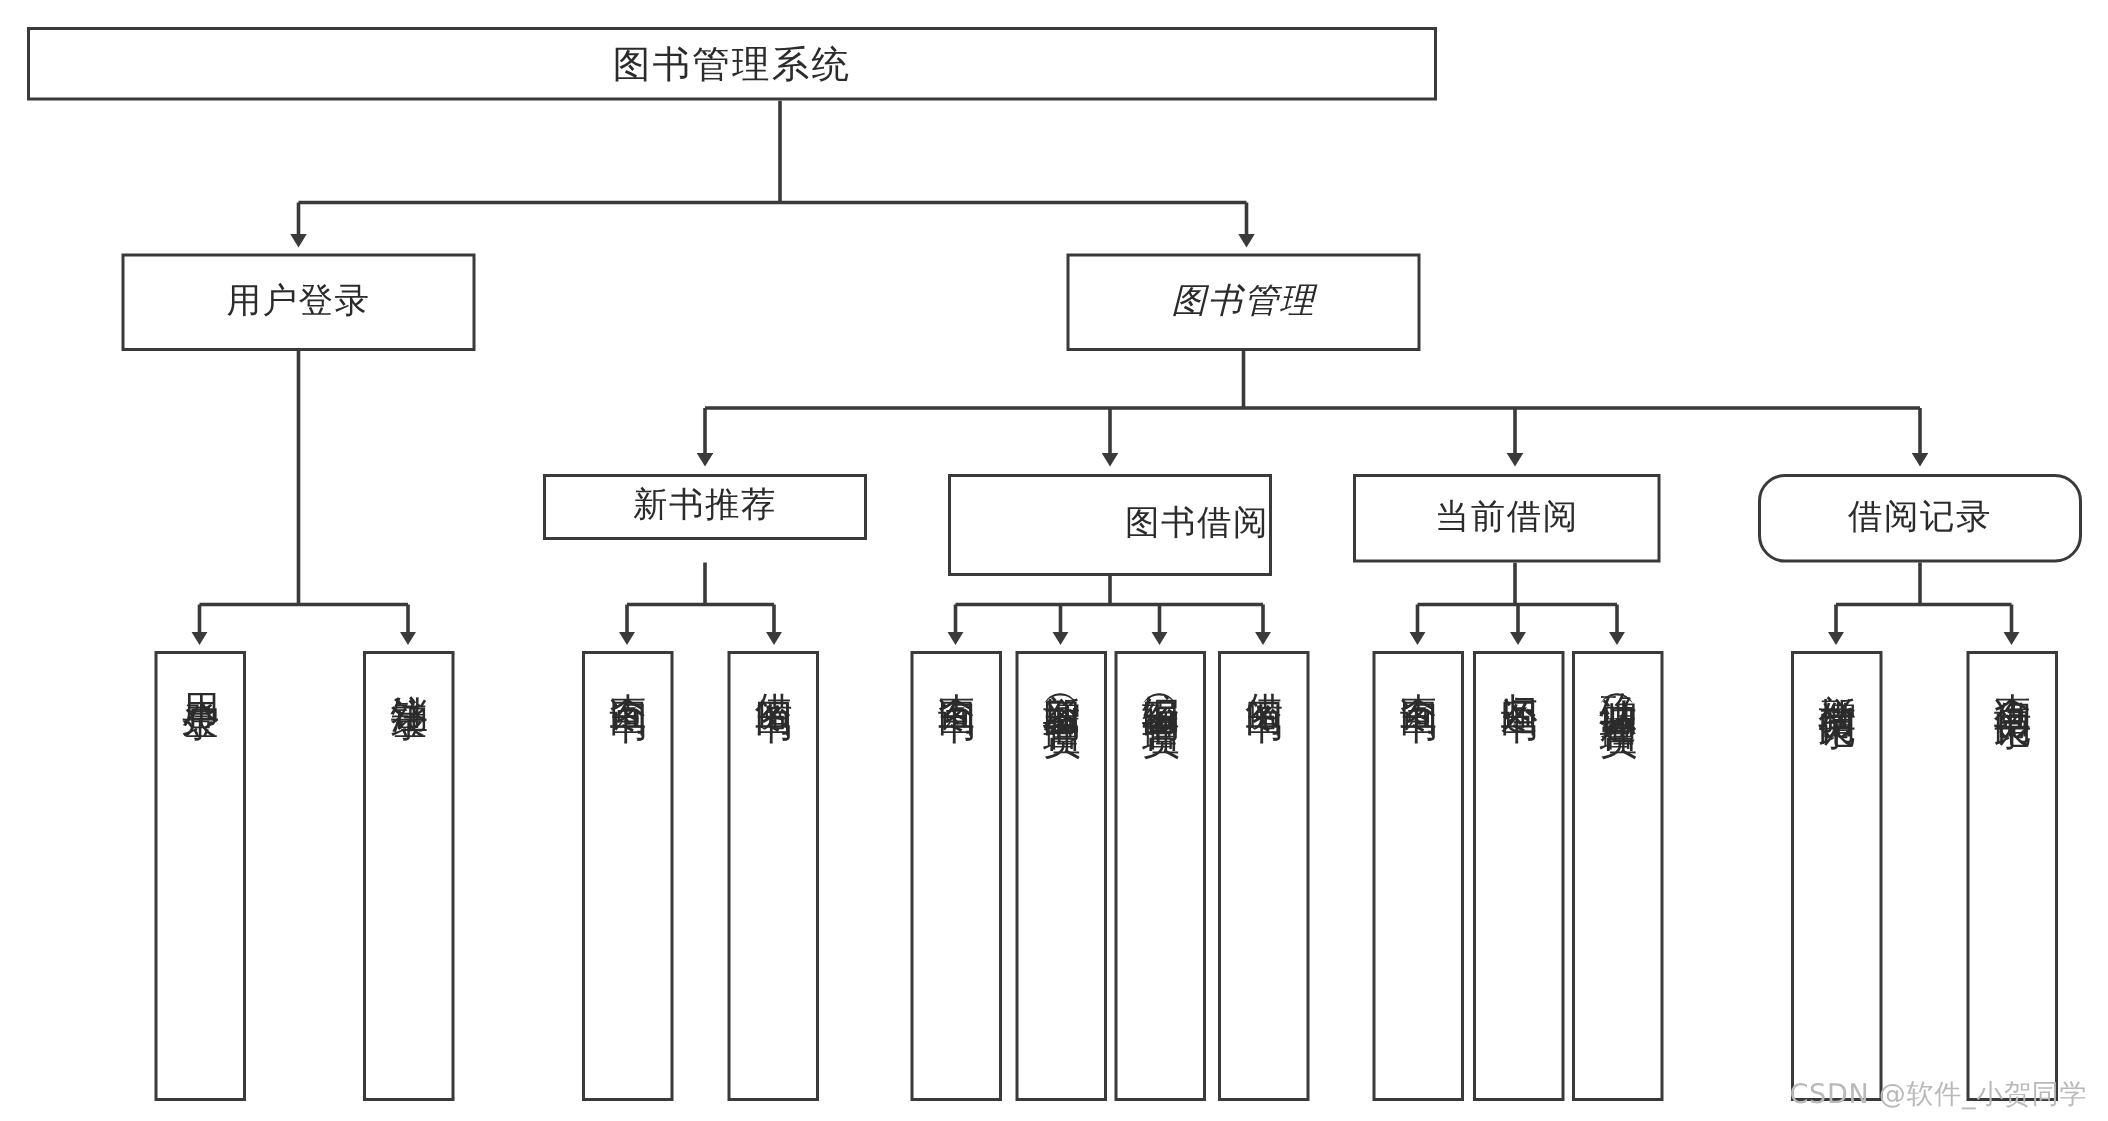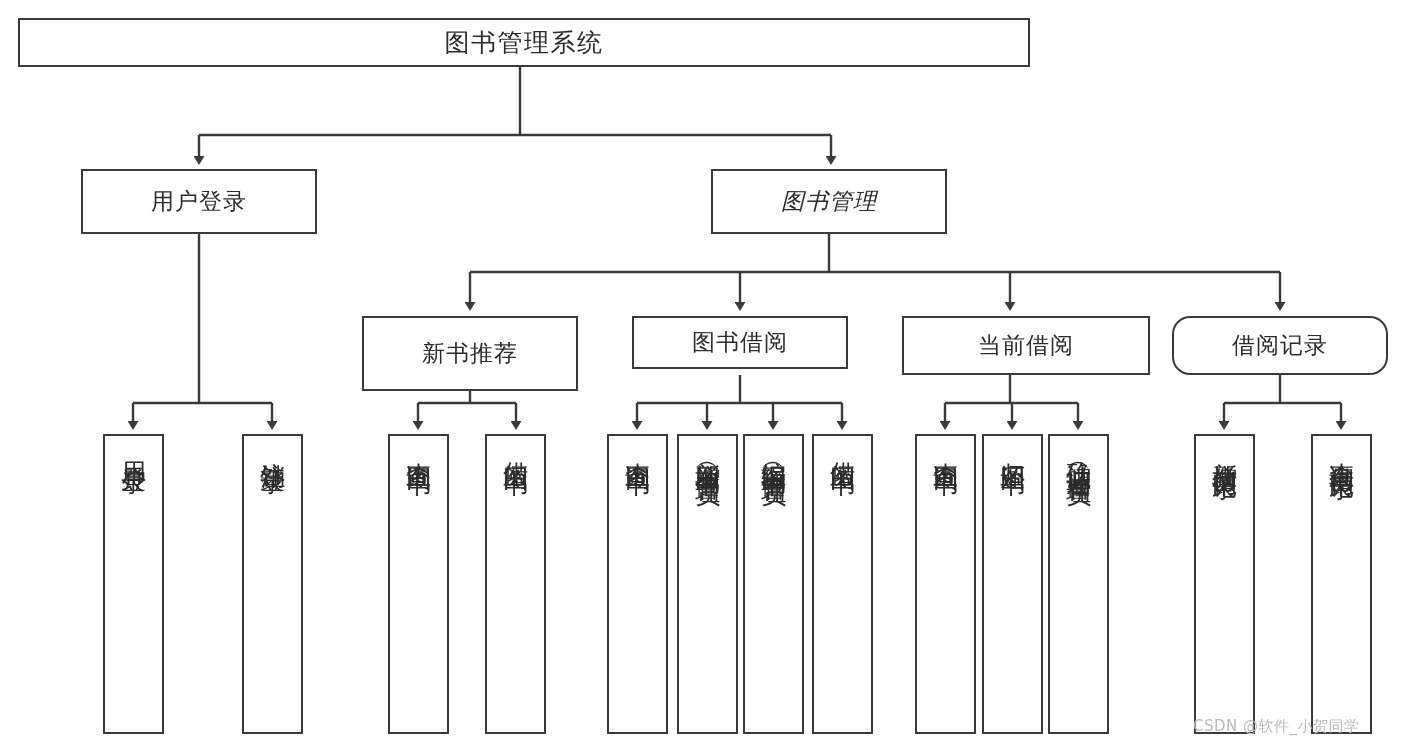--- a/index.html
+++ b/index.html
@@ -53,21 +53,21 @@
     writing-mode: vertical-rl;
     text-orientation: upright;
     font-size: 25px;
     line-height: 1.18;
     letter-spacing: 3px;
     white-space: nowrap;
     color: #2b2b2b;
   }
   .watermark {
     position: absolute;
-    font-size: 15px;
+    font-size: 18px;
     color: #b9b9b9;
     letter-spacing: 0.5px;
     white-space: nowrap;
     font-family: "DejaVu Sans", "Liberation Sans", sans-serif;
   }
 </style>
 </head>
 <body>
 
 <div id="canvas">
@@ -115,38 +115,38 @@
       <path d="M1012,403 L1012,422" marker-end="url(#arrow)"></path>
       <path d="M1078,403 L1078,422" marker-end="url(#arrow)"></path>
 
       <path d="M1280,375 L1280,403"></path>
       <path d="M1224,403 L1341,403"></path>
       <path d="M1224,403 L1224,422" marker-end="url(#arrow)"></path>
       <path d="M1341,403 L1341,422" marker-end="url(#arrow)"></path>
     </g>
   </svg>
 
-  <div class="node horiz title" style="left:18px; top:18px; width:1012px; height:49px;">
+  <div class="node horiz title" style="left:18px; top:18px; width:940px; height:49px;">
     <span>图书管理系统</span>
   </div>
 
   <div class="node horiz" style="left:81px; top:169px; width:236px; height:65px;">
     <span>用户登录</span>
   </div>
   <div class="node horiz" style="left:711px; top:169px; width:236px; height:65px;font-style:italic;">
     <span>图书管理</span>
   </div>
 
-  <div class="node horiz" style="left:362px; top:316px; width:216px; height:75px;">
+  <div class="node horiz" style="left:362px; top:316px; width:216px; height:44px;">
     <span>新书推荐</span>
   </div>
-  <div class="node horiz" style="left:632px; top:316px; width:216px; height:53px;">
+  <div class="node horiz" style="left:632px; top:316px; width:216px; height:68px;justify-content:flex-end;">
     <span>图书借阅</span>
   </div>
-  <div class="node horiz" style="left:902px; top:316px; width:248px; height:59px;">
+  <div class="node horiz" style="left:902px; top:316px; width:205px; height:59px;">
     <span>当前借阅</span>
   </div>
   <div class="node horiz" style="left:1172px; top:316px; width:216px; height:59px;border-radius:18px;">
     <span>借阅记录</span>
   </div>
 
   <div class="node vert" style="left:103px; top:434px; width:61px; height:300px;">
     <span class="vtext">用户登录</span>
   </div>
   <div class="node vert" style="left:242px; top:434px; width:61px; height:300px;">

